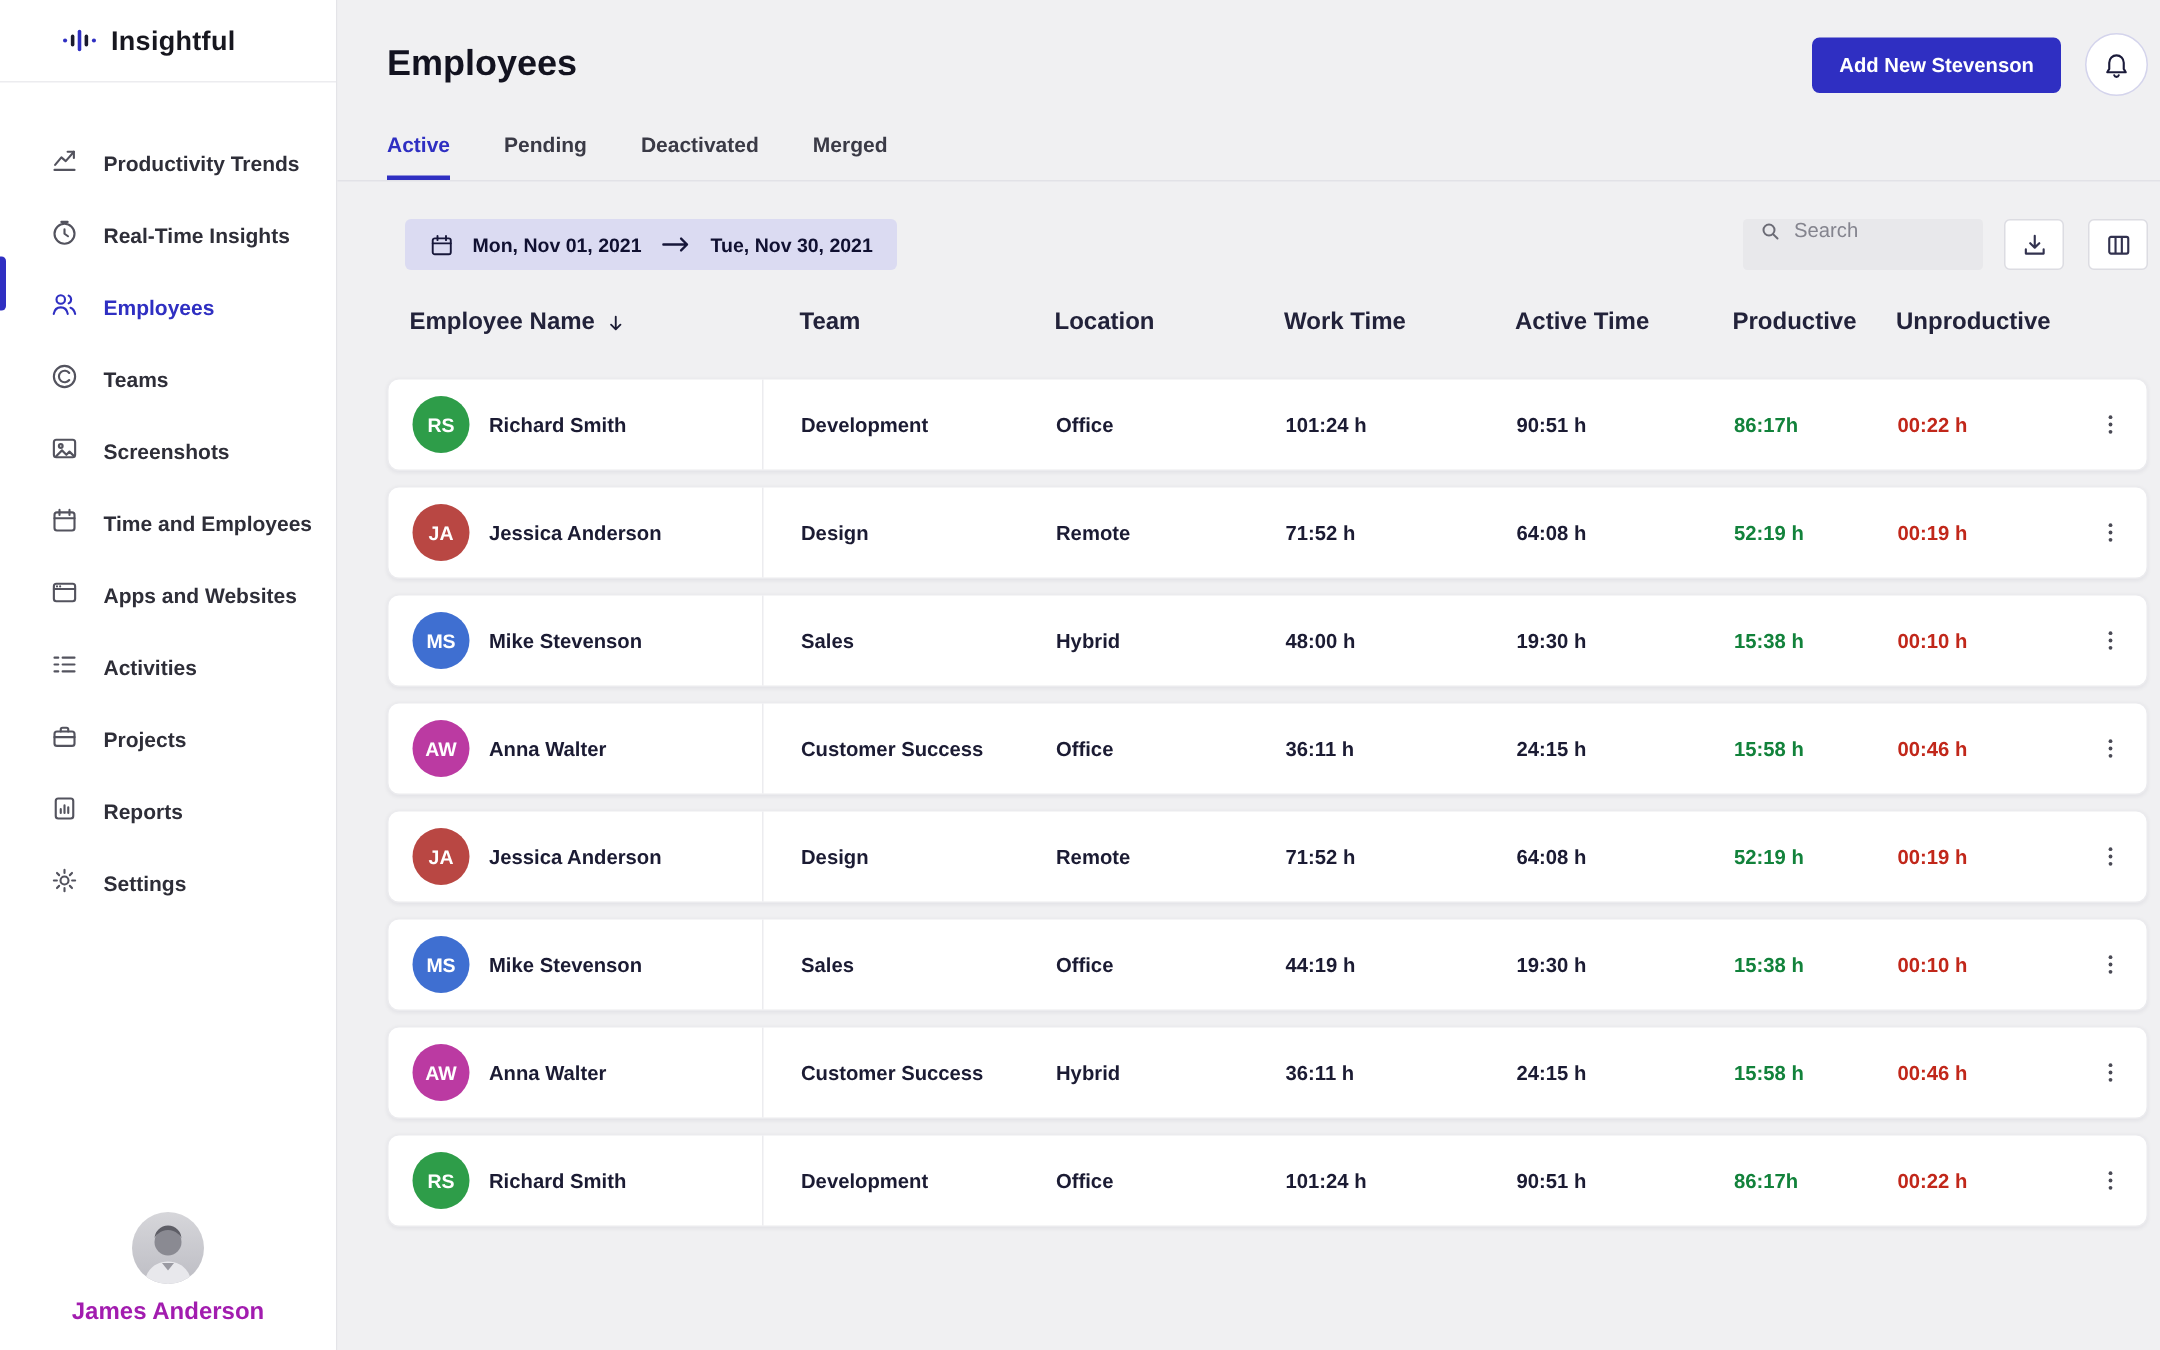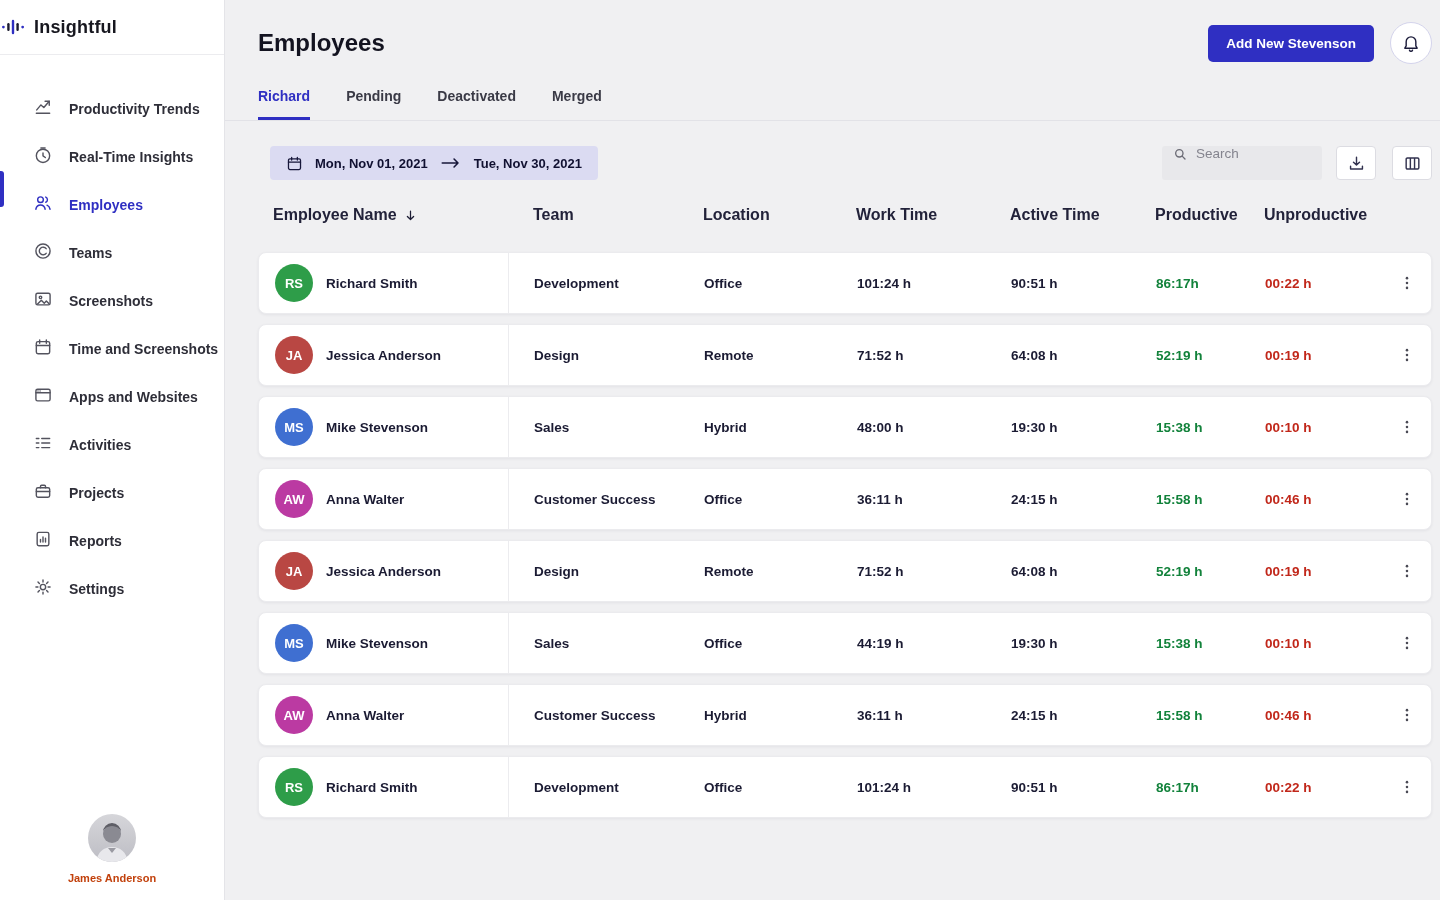--- a/index.html
+++ b/index.html
@@ -17,21 +17,21 @@
   }
 
   
   .sidebar {
     width: 225px; min-width: 225px; height: 900px;
     background: #fff; border-right: 1px solid #e4e4e8;
     display: flex; flex-direction: column;
   }
   .logo {
     height: 55px; display: flex; align-items: center; gap: 8px;
-    border-bottom: 1px solid #ececef;
+    padding-left: 40px; border-bottom: 1px solid #ececef;
   }
   .logo-text { font-size: 18px; font-weight: 700; color: #17171f; letter-spacing: .2px; }
   .nav { margin-top: 14px; }
   .nav-item {
     height: 48px; display: flex; align-items: flex-end; gap: 16px;
     padding-left: 33px; cursor: pointer; position: relative;
     color: #2e2e38;
   }
   .nav-item .nav-icon { width: 20px; height: 20px; color: #53535e; display: inline-flex; }
   .nav-item .nav-label { font-size: 14px; font-weight: 600; }
@@ -45,21 +45,21 @@
   .sidebar-user {
     margin-top: auto; padding-bottom: 16px;
     display: flex; flex-direction: column; align-items: center; gap: 10px;
   }
   .avatar-photo {
     width: 48px; height: 48px; border-radius: 50%;
     background: linear-gradient(#d6d6da, #bdbdc4);
     display: flex; align-items: flex-end; justify-content: center; overflow: hidden;
     cursor: pointer;
   }
-  .user-name { font-size: 11px; font-weight: 700; color: #c2410c; }
+  .user-name { font-size: 16px; font-weight: 700; color: #a21caf; }
 
   
   .main { flex: 1; display: flex; flex-direction: column; height: 900px; }
   .topbar {
     display: flex; align-items: center; justify-content: space-between;
     padding: 22px 34px 0 33px;
   }
   .page-title { font-size: 24px; font-weight: 700; color: #131320; }
   .topbar-right { display: flex; align-items: center; gap: 16px; }
   .primary-btn {
@@ -212,21 +212,21 @@
         </span>
         <span class="nav-label">Screenshots</span>
       </div>
       <div class="nav-item">
         <span class="nav-icon">
           <svg width="20" height="20" viewBox="0 0 24 24" fill="none" stroke="currentColor" stroke-width="1.7" stroke-linecap="round" stroke-linejoin="round">
             <rect x="4" y="5.5" width="16" height="14.5" rx="2"></rect>
             <path d="M4 10.2h16M8 3.5v4M16 3.5v4"></path>
           </svg>
         </span>
-        <span class="nav-label">Time and Screenshots</span>
+        <span class="nav-label">Time and Employees</span>
       </div>
       <div class="nav-item">
         <span class="nav-icon">
           <svg width="20" height="20" viewBox="0 0 24 24" fill="none" stroke="currentColor" stroke-width="1.7" stroke-linecap="round" stroke-linejoin="round">
             <rect x="3.5" y="5" width="17" height="14" rx="2"></rect>
             <path d="M3.5 9.2h17"></path>
             <path d="M6 7.1h.01M8.5 7.1h.01"></path>
           </svg>
         </span>
         <span class="nav-label">Apps and Websites</span>
@@ -292,21 +292,21 @@
           <svg width="20" height="20" viewBox="0 0 24 24" fill="none" stroke="currentColor" stroke-width="1.7" stroke-linecap="round" stroke-linejoin="round">
             <path d="M6.2 15.5v-5a5.8 5.8 0 1 1 11.6 0v5l1.6 2.7H4.6z"></path>
             <path d="M10.2 20.6a1.9 1.9 0 0 0 3.6 0"></path>
           </svg>
         </span>
       </button>
     </div>
   </div>
 
   <div class="tabs-wrap" id="tabs">
-      <div class="tab active">Richard</div>
+      <div class="tab active">Active</div>
       <div class="tab">Pending</div>
       <div class="tab">Deactivated</div>
       <div class="tab">Merged</div>
     </div>
 
   <div class="content">
     <div class="filter-row">
       <div class="date-range">
         <span class="cal-ic">
           <svg width="17" height="17" viewBox="0 0 24 24" fill="none" stroke="currentColor" stroke-width="1.8" stroke-linecap="round">

